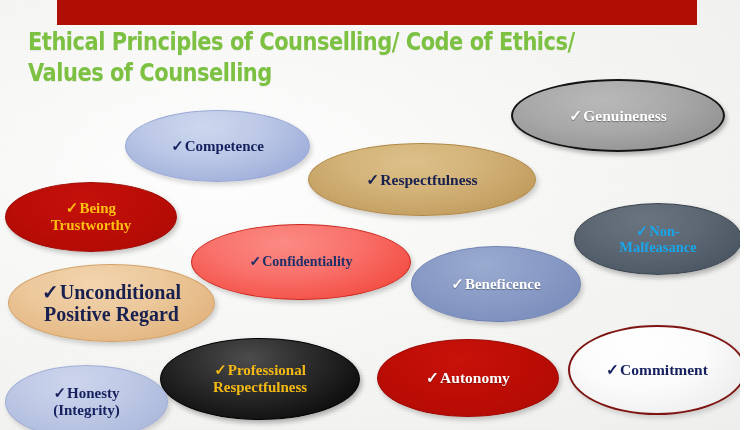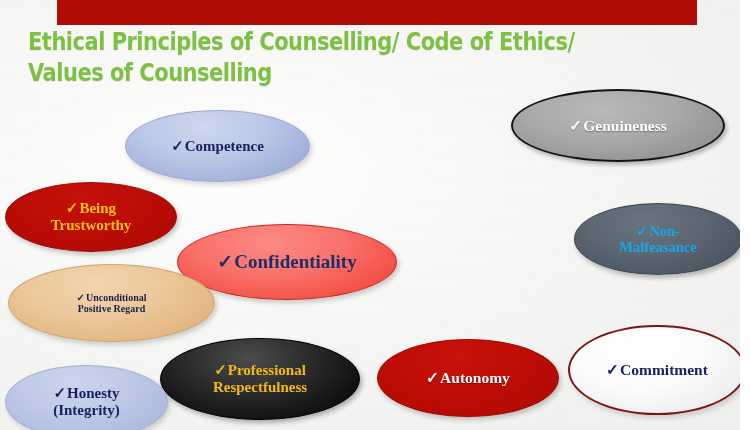--- a/index.html
+++ b/index.html
@@ -67,21 +67,21 @@
     display: block;
     white-space: pre-line;
   }
   .node .ck {
     font-weight: bold;
     padding-right: 1px;
   }
 
   
   #n-genuineness {
-    left: 511px; top: 89px; width: 214px; height: 73px;
+    left: 511px; top: 79px; width: 214px; height: 73px;
     background: radial-gradient(ellipse at 42% 28%, #b9b9b9 0%, #a8a8a8 45%, #949494 78%, #8b8b8b 100%);
     border: 2px solid #131313;
     color: #ffffff;
     font-size: 15.5px;
     box-shadow: 2px 3px 4px rgba(0,0,0,0.28);
   }
   #n-competence {
     left: 125px; top: 110px; width: 185px; height: 72px;
     background: radial-gradient(ellipse at 42% 22%, #cdd7ee 0%, #bcc8e6 40%, #a3b2dc 75%, #93a4d4 100%);
     border: 1px solid #9aa9d6;
@@ -108,41 +108,41 @@
   }
   #n-non-malfeasance {
     left: 574px; top: 203px; width: 168px; height: 72px;
     background: radial-gradient(ellipse at 42% 24%, #6a747f 0%, #5d6874 40%, #4c5764 78%, #434d59 100%);
     border: 1px solid #3b444f;
     color: #19a6ea;
     font-size: 14.5px;
     box-shadow: 2px 3px 5px rgba(0,0,0,0.28);
   }
   #n-confidentiality {
-    left: 177px; top: 224px; width: 220px; height: 76px;
+    left: 191px; top: 224px; width: 220px; height: 76px;
     background: radial-gradient(ellipse at 42% 24%, #fb8b84 0%, #f9726c 40%, #f35045 78%, #ef3b31 100%);
     border: 1px solid #c9261d;
     color: #1d2e68;
-    font-size: 19px;
+    font-size: 14px;
     box-shadow: 2px 3px 5px rgba(0,0,0,0.2);
   }
   #n-beneficence {
     left: 411px; top: 246px; width: 170px; height: 76px;
     background: radial-gradient(ellipse at 42% 24%, #9aabd0 0%, #8b9dc7 40%, #7c8fbd 78%, #7386b6 100%);
     border: 1px solid #6e81b2;
     color: #ffffff;
     font-size: 15px;
     box-shadow: 2px 3px 5px rgba(0,0,0,0.2);
   }
   #n-unconditional {
     left: 8px; top: 264px; width: 207px; height: 78px;
     background: radial-gradient(ellipse at 42% 24%, #f2d4ae 0%, #ecc89b 40%, #e3b681 78%, #dcaa6f 100%);
     border: 1px solid #d3a269;
     color: #17204f;
-    font-size: 10px;
+    font-size: 20px;
     box-shadow: 2px 3px 5px rgba(0,0,0,0.18);
     font-family: Liberation Serif, serif;
   }
   #n-professional {
     left: 160px; top: 338px; width: 200px; height: 82px;
     background: radial-gradient(ellipse at 44% 24%, #4c4c4c 0%, #303030 34%, #131313 72%, #000000 100%);
     border: 1px solid #000000;
     color: #f5b914;
     font-size: 15px;
     box-shadow: 2px 3px 5px rgba(0,0,0,0.3);
@@ -186,35 +186,41 @@
 Values of Counselling</div>
 
   <div class="node" id="n-genuineness">
     <span class="lbl light-text"><span class="ck">✓</span><span>Genuineness</span></span>
   </div>
 
   <div class="node" id="n-competence">
     <span class="lbl"><span class="ck">✓</span><span>Competence</span></span>
   </div>
 
+  <div class="node" id="n-respectfulness">
+    <span class="lbl"><span class="ck">✓</span><span>Respectfulness</span></span>
+  </div>
 
   <div class="node" id="n-being-trustworthy">
     <span class="lbl"><span class="ck">✓</span><span>Being
 Trustworthy</span></span>
   </div>
 
   <div class="node" id="n-non-malfeasance">
     <span class="lbl"><span class="ck">✓</span><span>Non-
 Malfeasance</span></span>
   </div>
 
   <div class="node" id="n-confidentiality">
     <span class="lbl"><span class="ck">✓</span><span>Confidentiality</span></span>
   </div>
 
+  <div class="node" id="n-beneficence">
+    <span class="lbl light-text"><span class="ck">✓</span><span>Beneficence</span></span>
+  </div>
 
   <div class="node" id="n-unconditional">
     <span class="lbl"><span class="ck">✓</span><span>Unconditional
 Positive Regard</span></span>
   </div>
 
   <div class="node" id="n-professional">
     <span class="lbl"><span class="ck">✓</span><span>Professional
 Respectfulness</span></span>
   </div>

